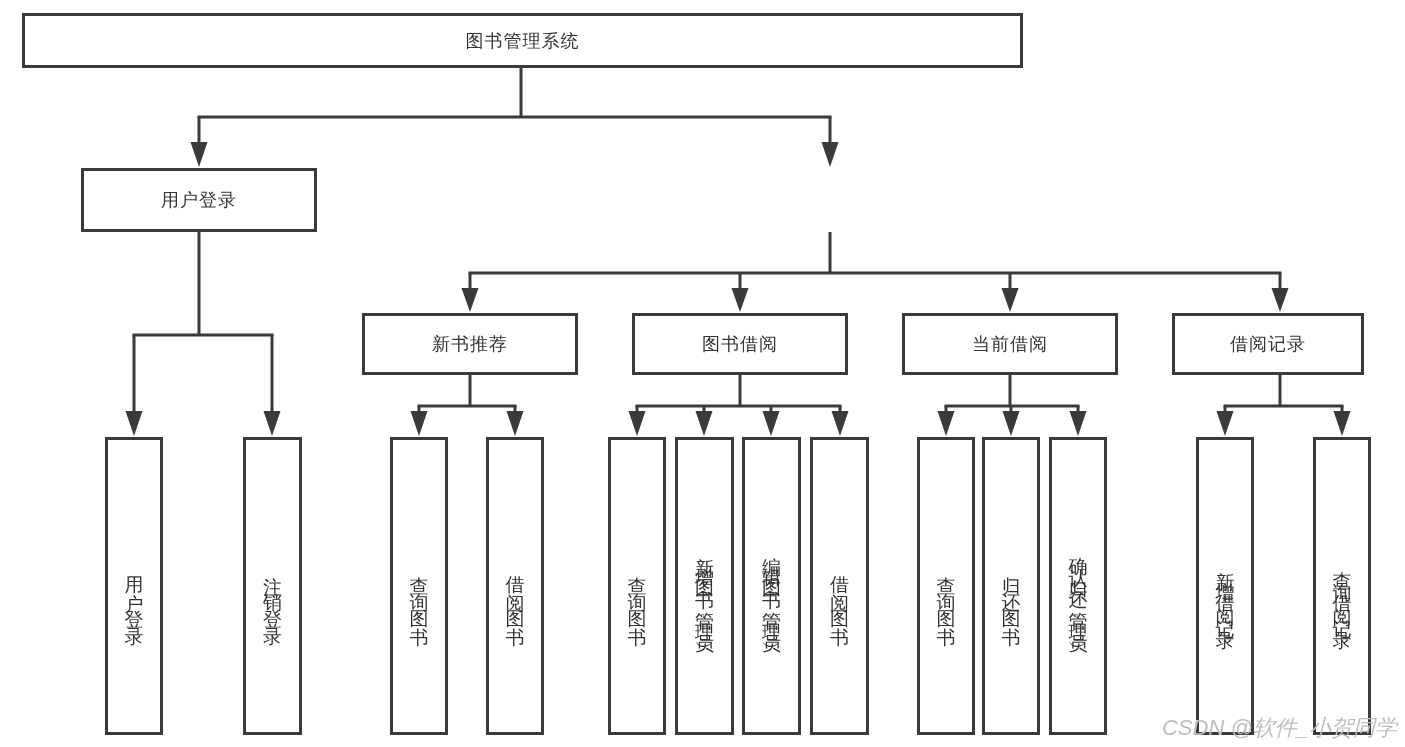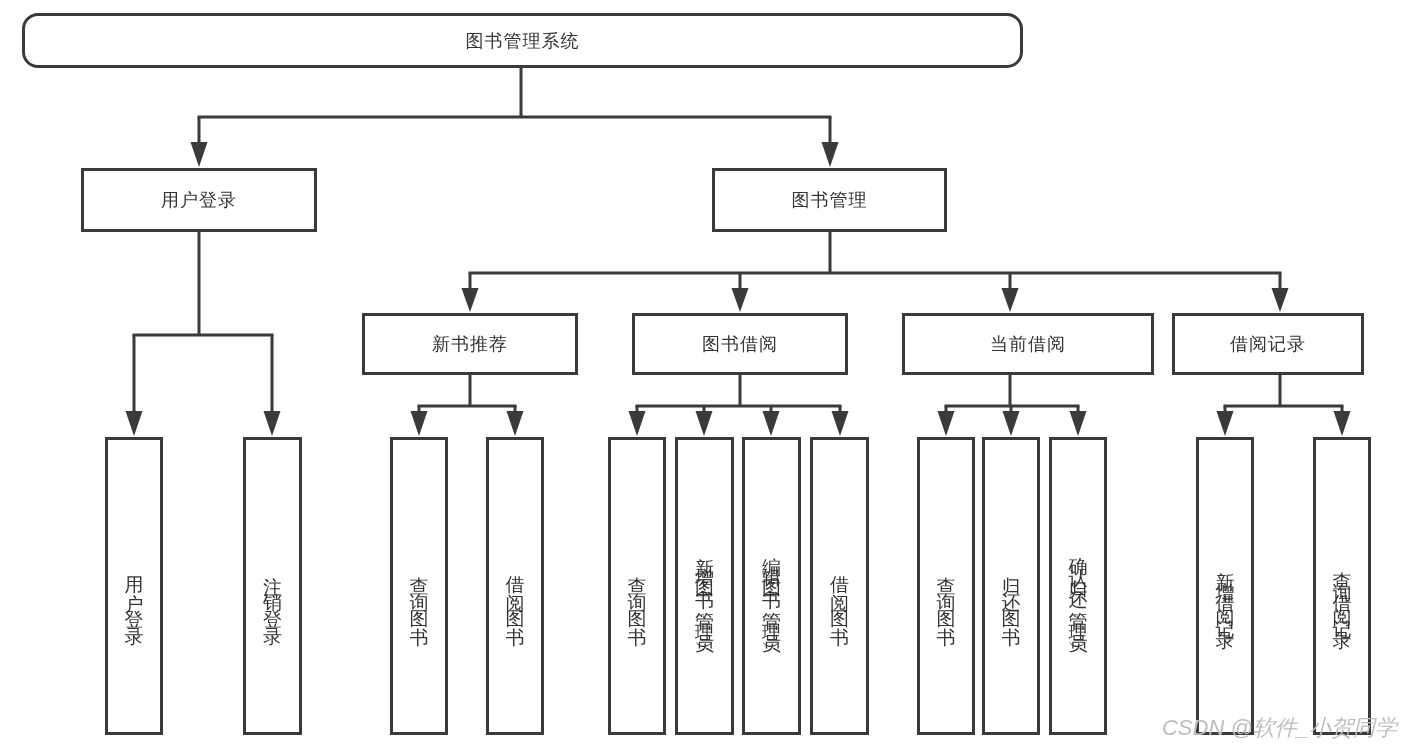--- a/index.html
+++ b/index.html
@@ -127,38 +127,35 @@
     <g>
       <line x1="1280" y1="375" x2="1280" y2="406"></line>
       <line x1="1223.5" y1="406" x2="1343.5" y2="406"></line>
       <line x1="1225" y1="406" x2="1225" y2="413"></line>
       <line x1="1342" y1="406" x2="1342" y2="413"></line>
       <polygon points="1216.5,411 1233.5,411 1225,436" fill="#3a3a3a" stroke="none"></polygon>
       <polygon points="1333.5,411 1350.5,411 1342,436" fill="#3a3a3a" stroke="none"></polygon>
     </g>
   </svg>
 
-  <div class="box" style="left:22px;top:13px;width:1001px;height:55px;border-radius:16px;">
+  <div class="box" style="left:22px;top:13px;width:1001px;height:55px;">
     <span>图书管理系统</span>
   </div>
 
   <div class="box" style="left:81px;top:168px;width:236px;height:64px;">
     <span>用户登录</span>
   </div>
-  <div class="box" style="left:712px;top:168px;width:235px;height:64px;">
-    <span>图书管理</span>
-  </div>
 
   <div class="box" style="left:362px;top:313px;width:216px;height:62px;">
     <span>新书推荐</span>
   </div>
   <div class="box" style="left:632px;top:313px;width:216px;height:62px;">
     <span>图书借阅</span>
   </div>
-  <div class="box" style="left:902px;top:313px;width:252px;height:62px;">
+  <div class="box" style="left:902px;top:313px;width:216px;height:62px;">
     <span>当前借阅</span>
   </div>
   <div class="box" style="left:1172px;top:313px;width:192px;height:62px;">
     <span>借阅记录</span>
   </div>
 
   <div class="leaf" style="left:105px;top:437px;width:58px;height:298px;">
     <span class="ls4">用户登录</span>
   </div>
   <div class="leaf" style="left:243px;top:437px;width:59px;height:298px;">

